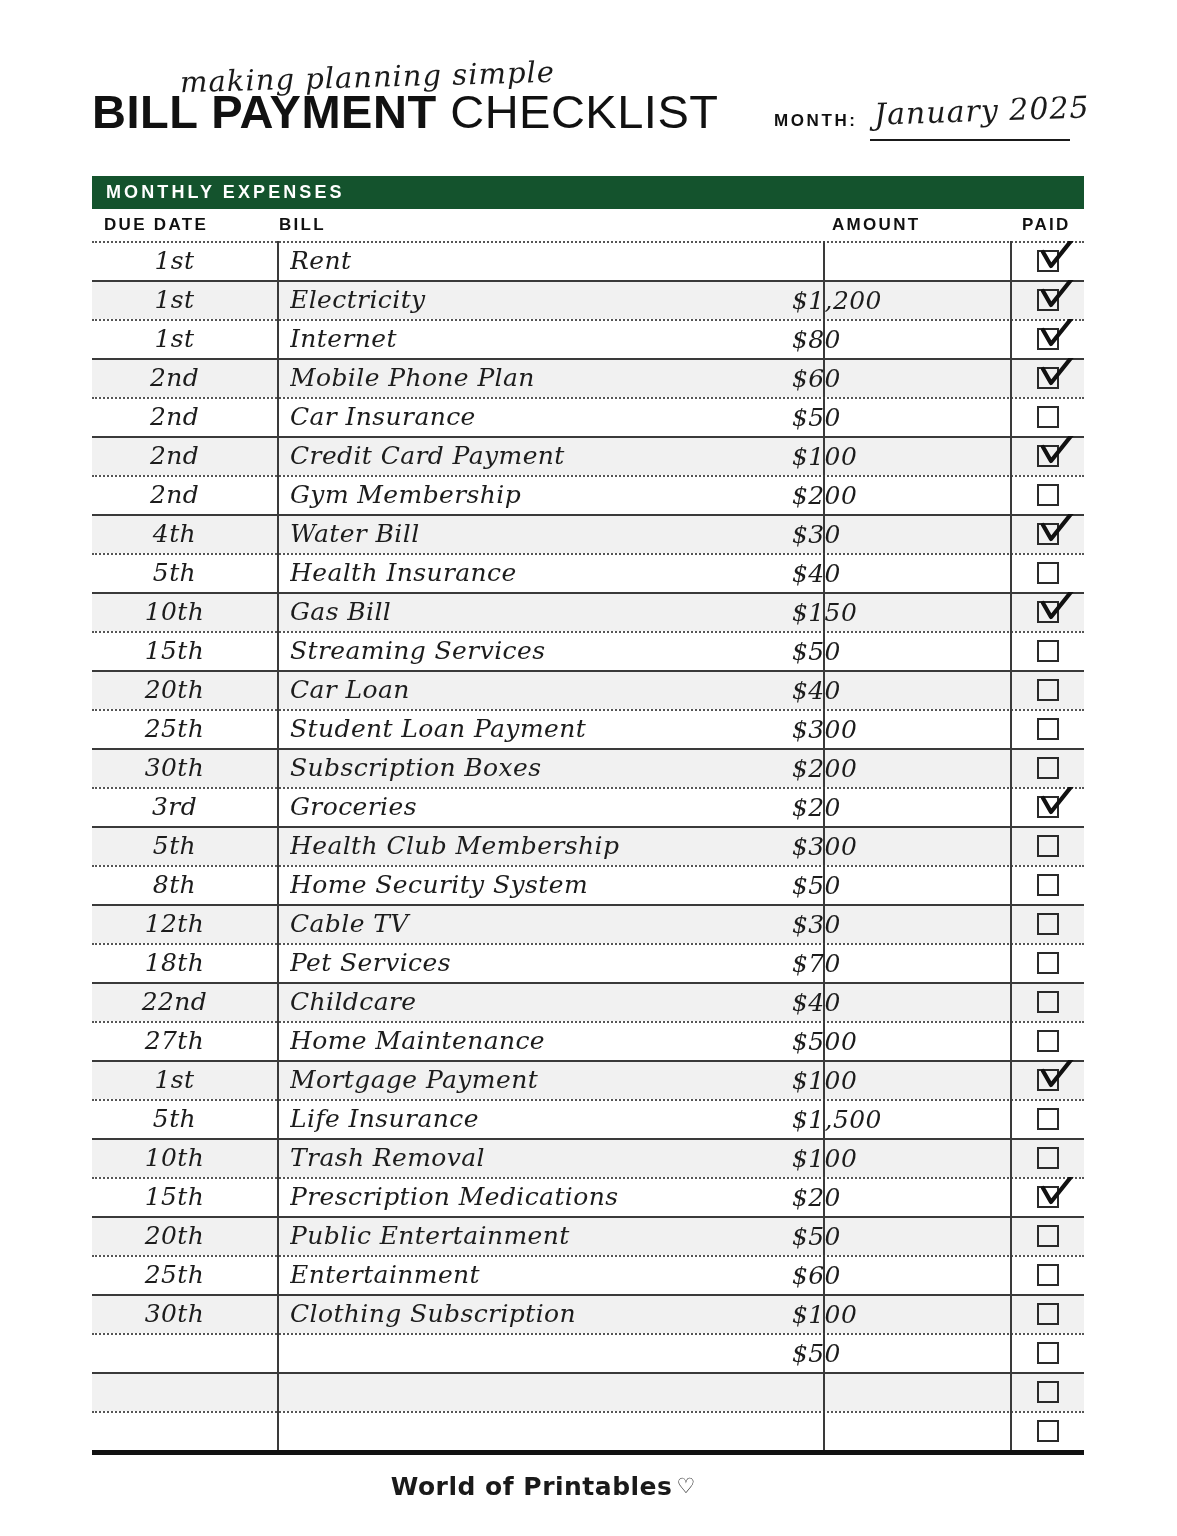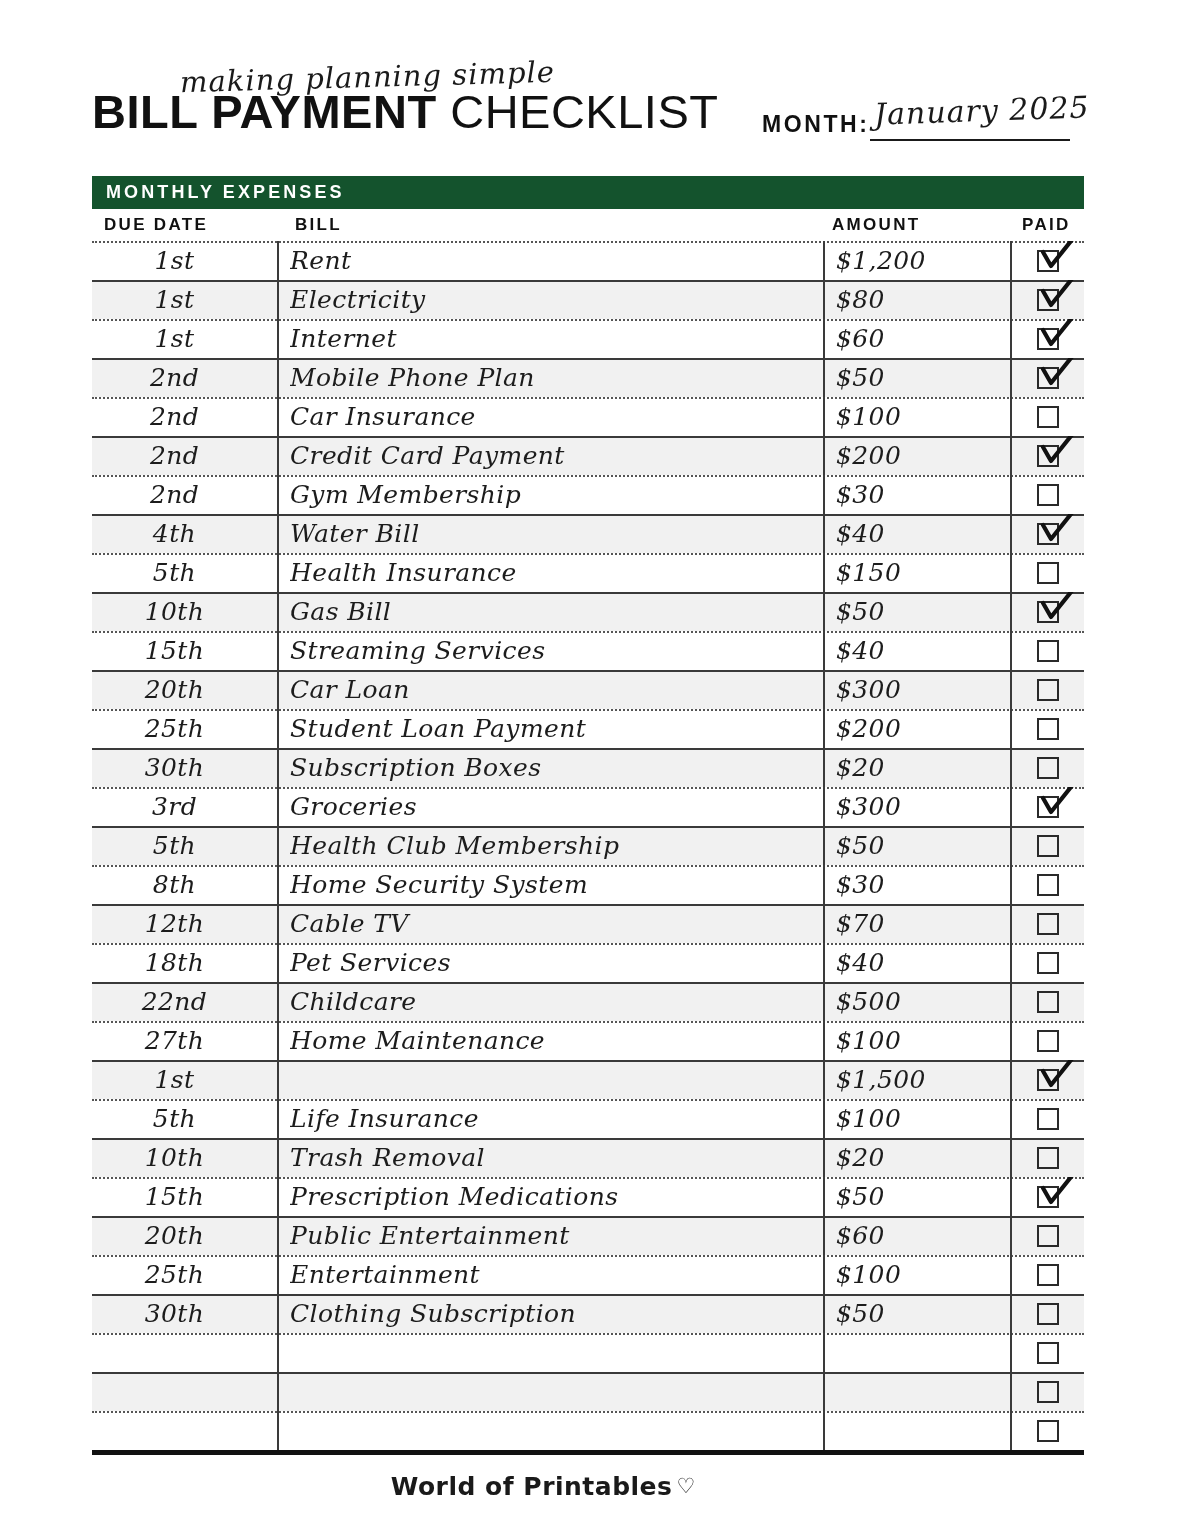--- a/index.html
+++ b/index.html
@@ -73,23 +73,23 @@
 
   .month-block {
     position: absolute;
     left: 762px;
     top: 95px;
     width: 330px;
     height: 55px;
   }
   .month-label {
     position: absolute;
-    left: 0;
+    left: 12px;
     top: 16px;
-    font-size: 23px;
+    font-size: 17px;
     font-weight: 700;
     letter-spacing: 2.6px;
     color: #111;
   }
   .month-value-wrap {
     position: absolute;
     left: 108px;
     top: 0px;
     width: 200px;
     border-bottom: 2px solid #1a1a1a;
@@ -137,21 +137,21 @@
   .col-head {
     position: absolute;
     top: 6px;
     font-size: 17px;
     font-weight: 700;
     letter-spacing: 2.3px;
     color: #111;
     white-space: nowrap;
   }
   .ch-due   { left: 12px; }
-  .ch-bill  { left: 203px; text-align: center; }
+  .ch-bill  { left: 187px; text-align: center; }
   .ch-amt   { left: 740px; }
   .ch-paid  { left: 930px; }
 
   .grid {
     position: relative;
   }
 
   
   .vline {
     position: absolute;
@@ -209,22 +209,23 @@
     width: 183px;
     text-align: center;
     padding-right: 18px;
     box-sizing: border-box;
   }
   .c-bill {
     left: 198px;
     width: 525px;
   }
   .c-amt {
-    left: 744px;
+    left: 700px;
     width: 170px;
+    margin-top: 40px;
   }
   .c-paid {
     left: 920px;
     width: 72px;
     text-align: center;
   }
 
   
   .checkbox {
     position: relative;
@@ -470,20 +471,21 @@
         <div class="row sep-dotted">
           <div class="sep"></div>
           <div class="cell c-due hand">27th</div>
           <div class="cell c-bill hand">Home Maintenance</div>
           <div class="cell c-amt hand">$100</div>
           <div class="cell c-paid"><span class="checkbox"></span></div>
         </div>
         <div class="row alt sep-solid">
           <div class="sep"></div>
           <div class="cell c-due hand">1st</div>
+          <div class="cell c-bill hand">Mortgage Payment</div>
           <div class="cell c-amt hand">$1,500</div>
           <div class="cell c-paid"><span class="checkbox"><svg class="tick" viewBox="0 0 42 40" xmlns="http://www.w3.org/2000/svg">
                 <path d="M7 17 L15 31 L39 1" fill="none" stroke="#111111" stroke-width="4.2" stroke-linecap="round" stroke-linejoin="round"></path>
               </svg></span></div>
         </div>
         <div class="row sep-dotted">
           <div class="sep"></div>
           <div class="cell c-due hand">5th</div>
           <div class="cell c-bill hand">Life Insurance</div>
           <div class="cell c-amt hand">$100</div>

